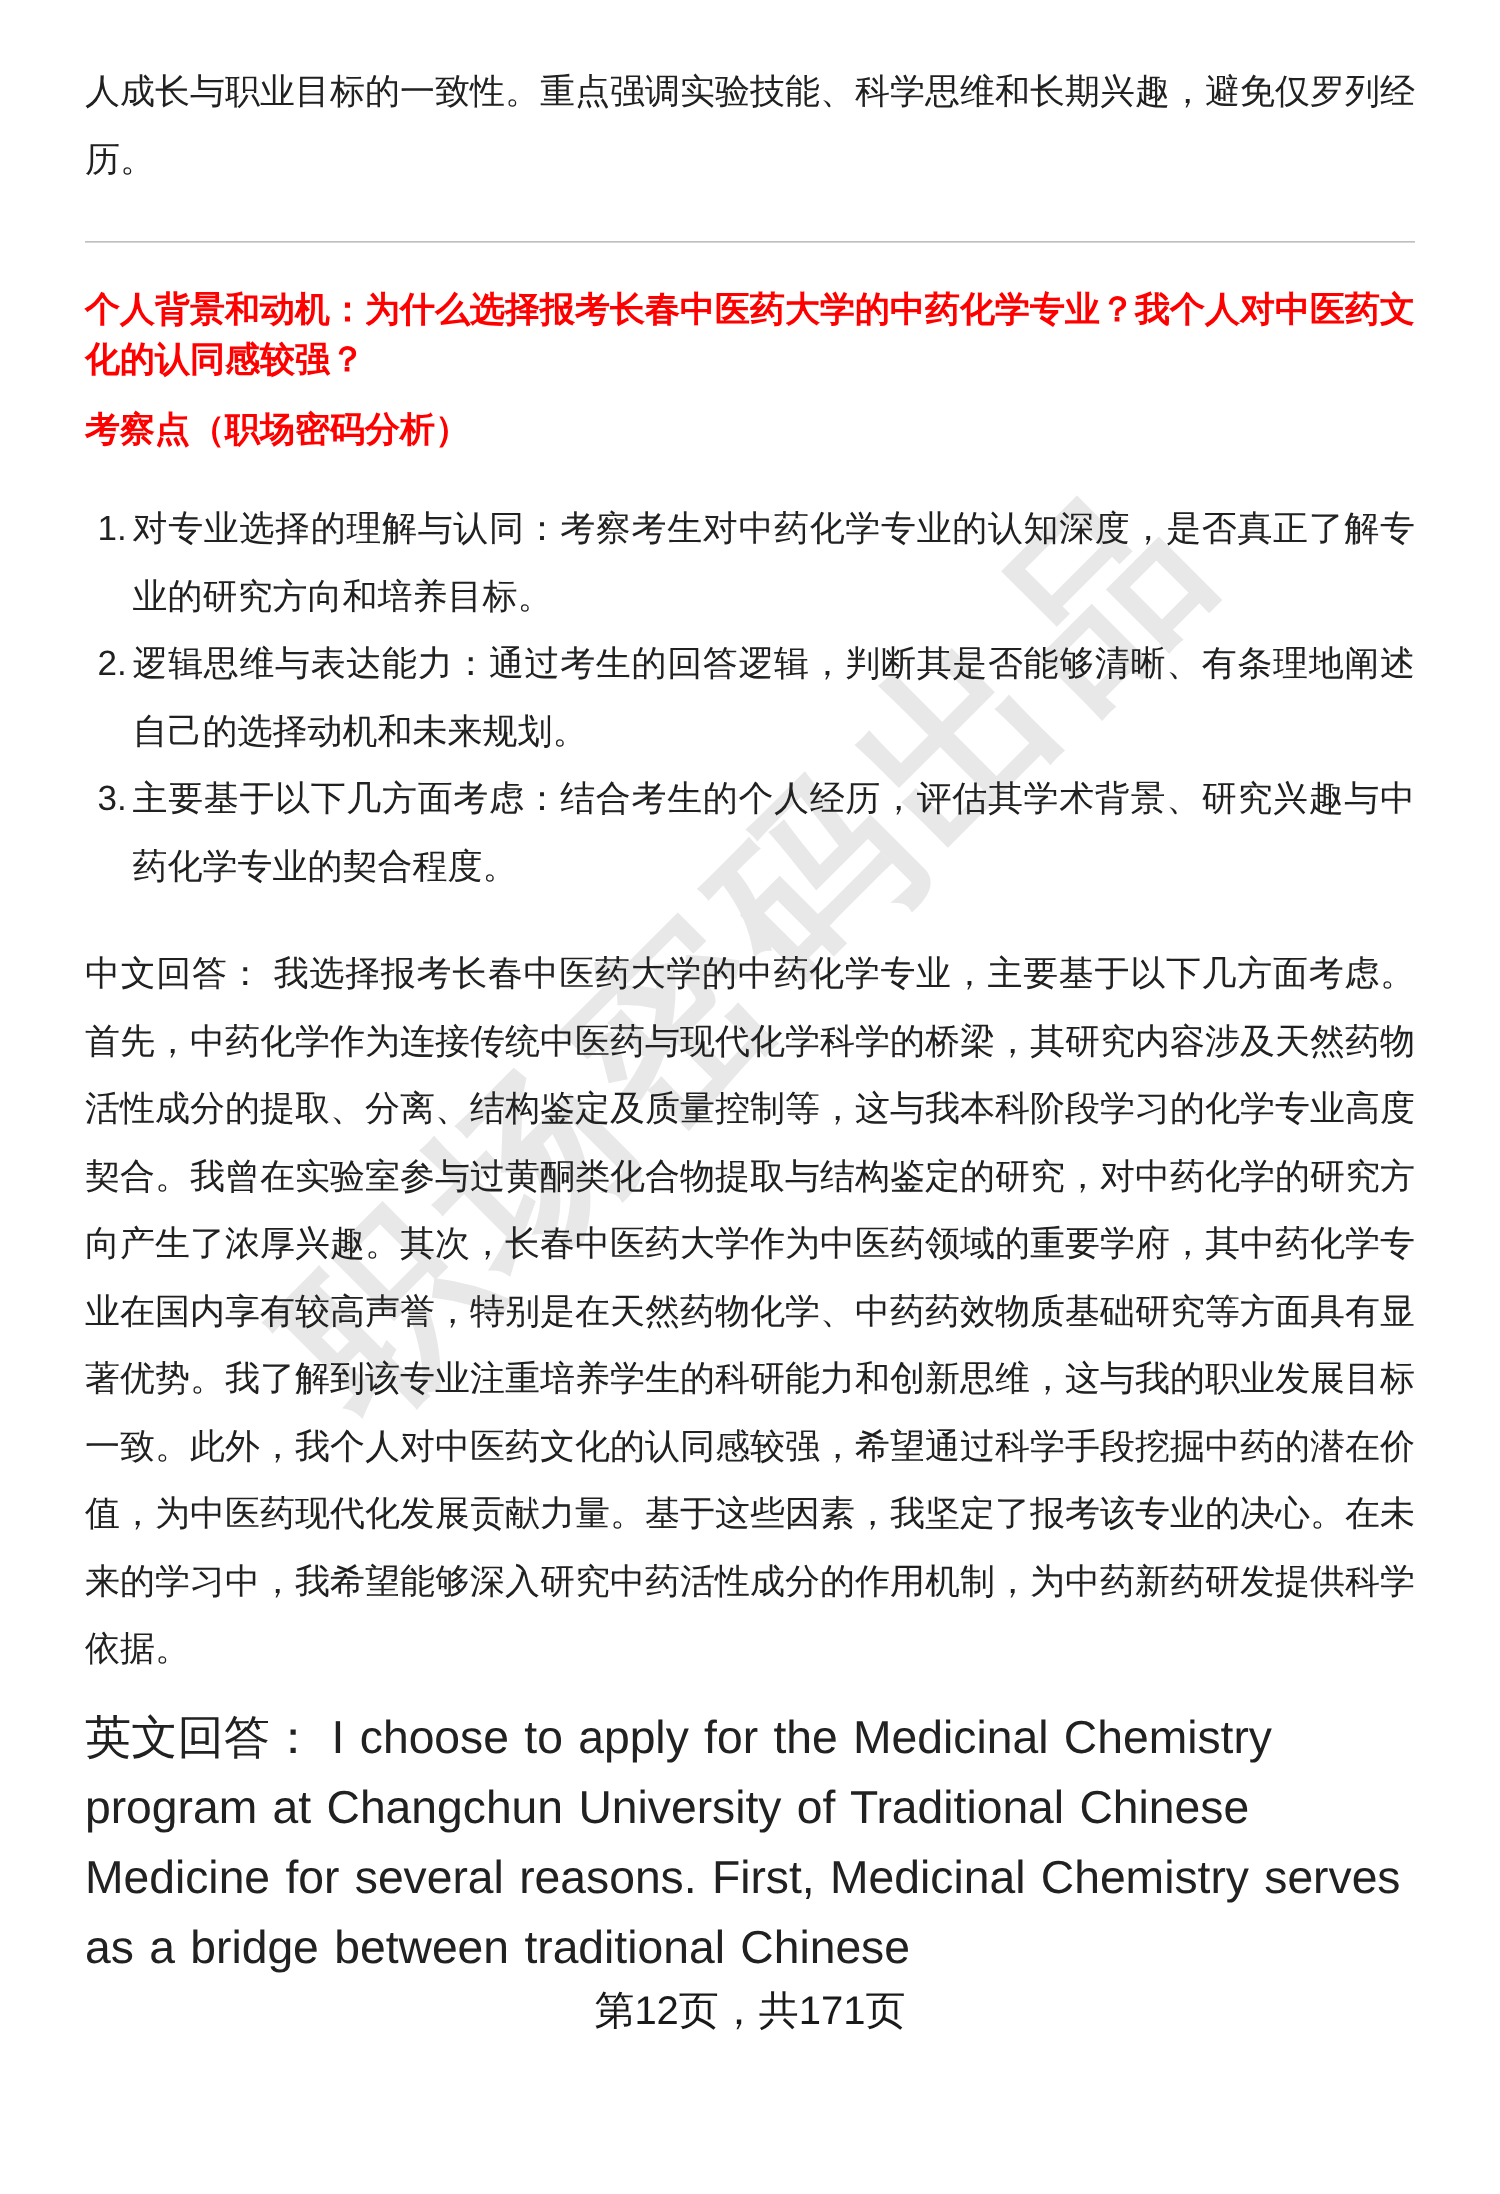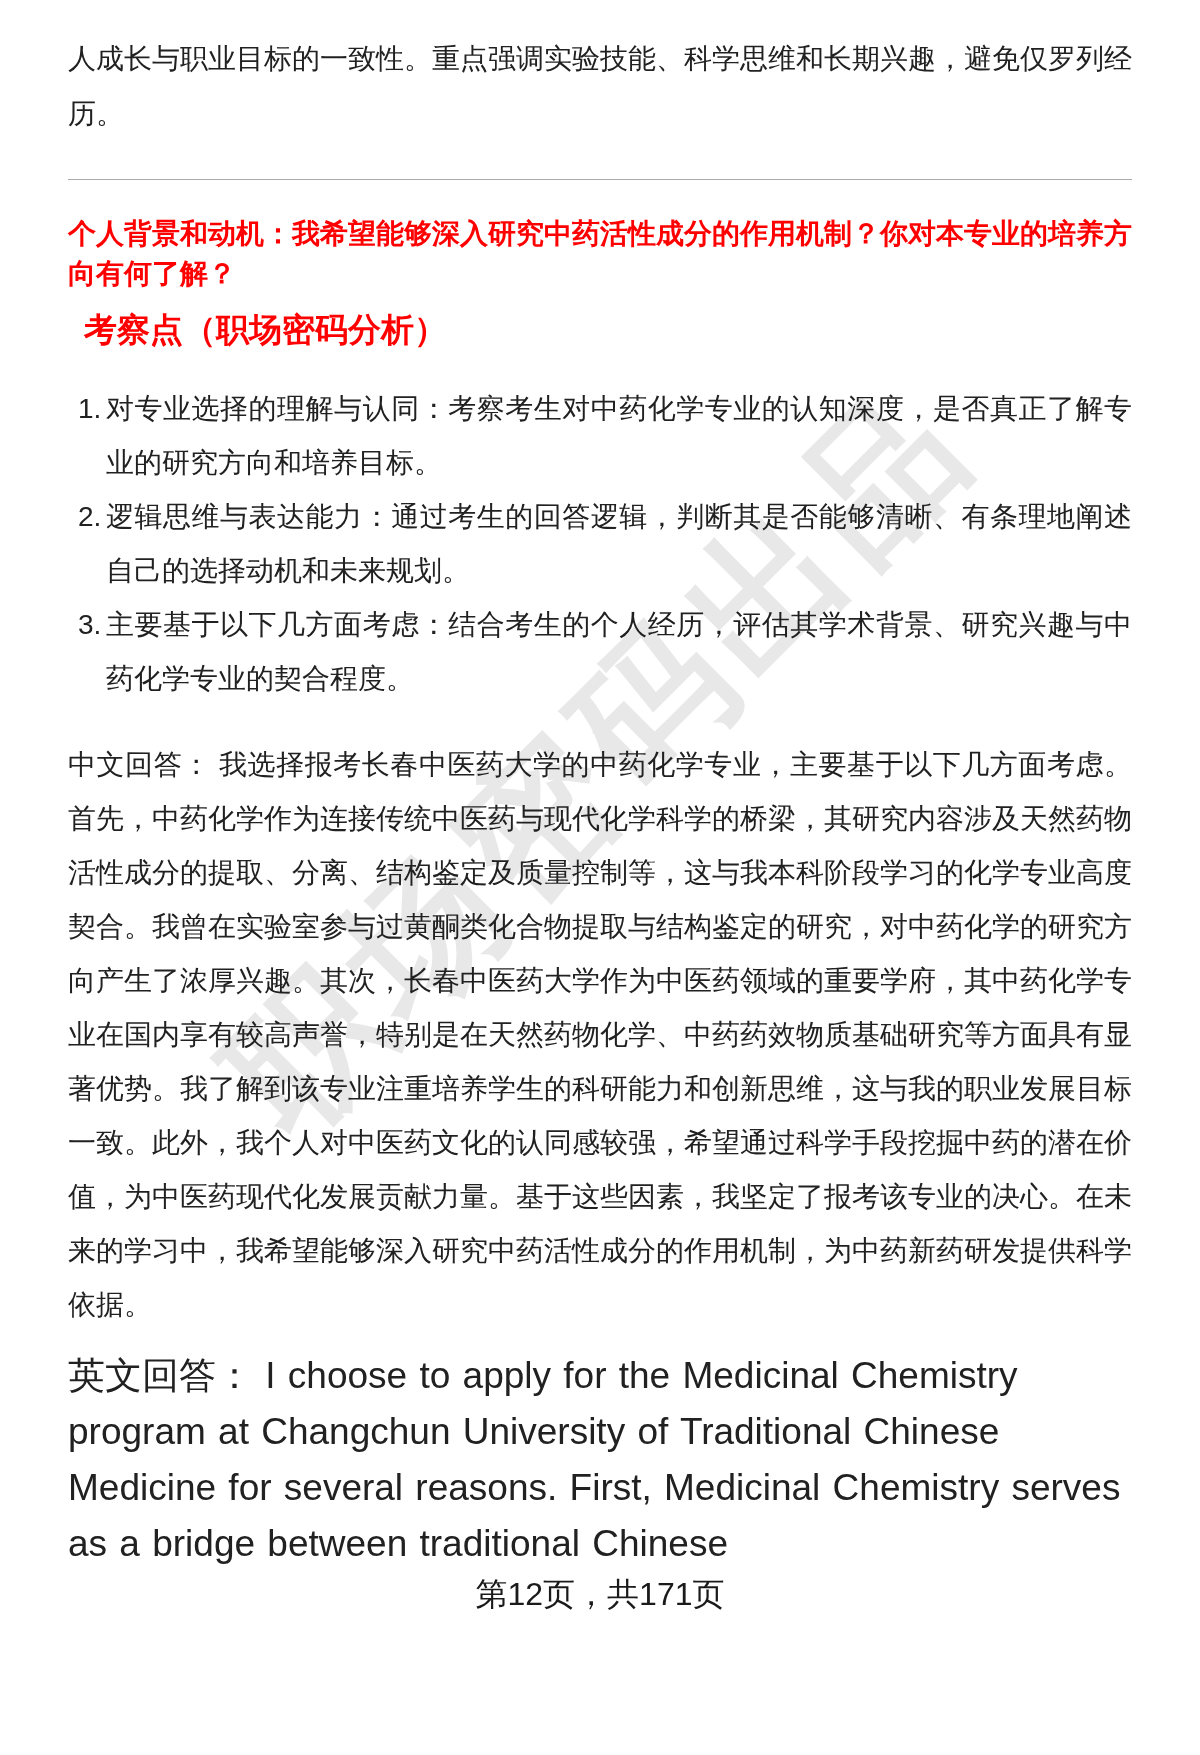--- a/index.html
+++ b/index.html
@@ -13,21 +13,21 @@
     position: relative;
     overflow: hidden;
     font-family: "Liberation Sans", "DejaVu Sans", sans-serif;
     color: #212121;
   }
   .page {
     position: relative;
     width: 1200px;
     height: 1755px;
     box-sizing: border-box;
-    padding: 31px 68px 0 68px;
+    padding: 45px 68px 0 68px;
     z-index: 1;
   }
   .watermark {
     position: absolute;
     top: 760px;
     left: 600px;
     transform: translate(-50%, -50%) rotate(-45deg);
     font-size: 150px;
     font-weight: bold;
     letter-spacing: 12px;
@@ -54,22 +54,22 @@
   }
   .question-heading {
     margin: 34px 0 0 0;
     font-size: 28px;
     font-weight: bold;
     line-height: 40px;
     color: #ff0000;
     text-align: justify;
   }
   .analysis-heading {
-    margin: 16px 0 0 16px;
-    font-size: 33px;
+    margin: 16px 0 0 0;
+    font-size: 28px;
     font-weight: bold;
     line-height: 40px;
     color: #ff0000;
   }
   .points-list {
     margin: 32px 0 0 0;
     padding: 0;
     list-style: none;
   }
   .point-item {
@@ -113,21 +113,21 @@
 
 <div class="watermark">职场密码出品</div>
 
 <div class="page">
   <div class="content">
 
     <p class="intro-para">人成长与职业目标的一致性。重点强调实验技能、科学思维和长期兴趣，避免仅罗列经历。</p>
 
     <hr class="divider">
 
-    <h2 class="question-heading">个人背景和动机：我希望能够深入研究中药活性成分的作用机制？你对本专业的培养方向有何了解？</h2>
+    <h2 class="question-heading">个人背景和动机：为什么选择报考长春中医药大学的中药化学专业？我个人对中医药文化的认同感较强？</h2>
 
     <h3 class="analysis-heading">考察点（职场密码分析）</h3>
 
     <ol class="points-list">
       <li class="point-item">
         <span class="point-num">1.</span>
         <span class="point-text">对专业选择的理解与认同：考察考生对中药化学专业的认知深度，是否真正了解专业的研究方向和培养目标。</span>
       </li>
       <li class="point-item">
         <span class="point-num">2.</span>

